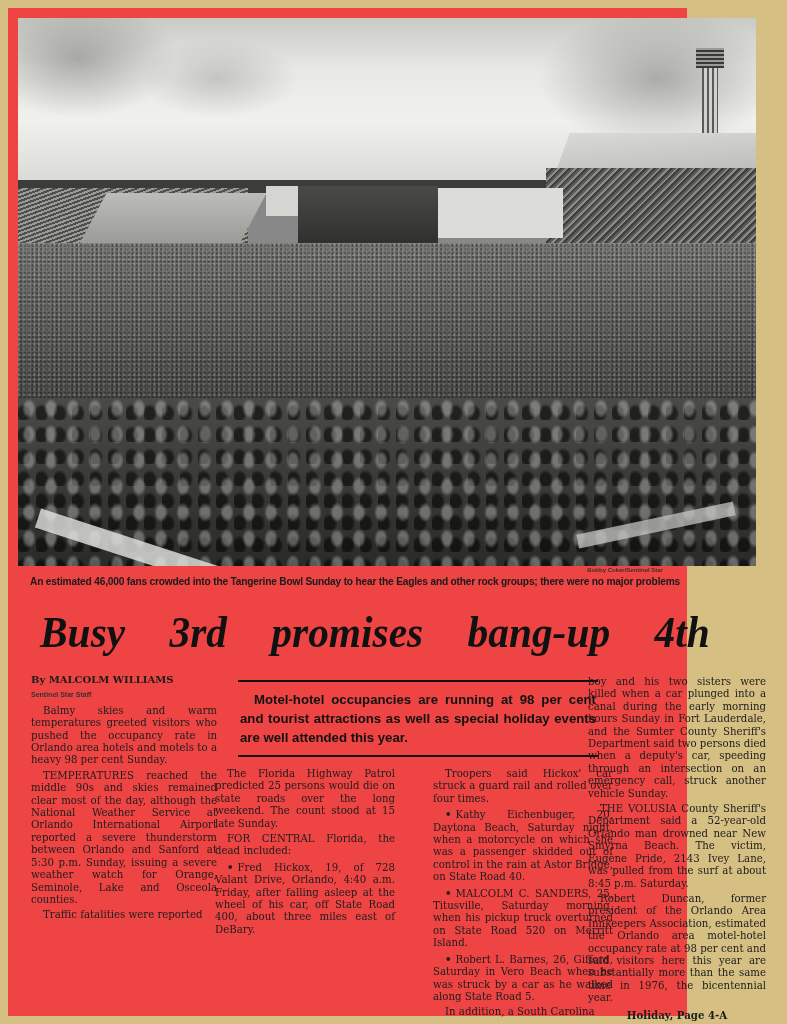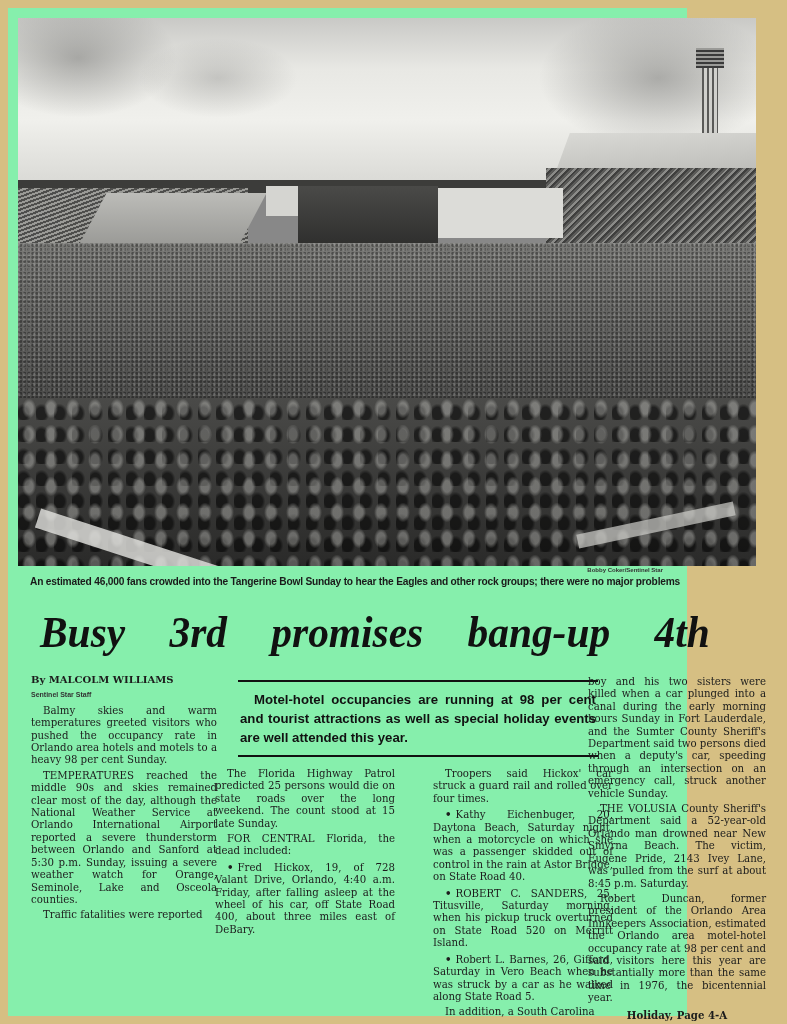--- a/index.html
+++ b/index.html
@@ -7,21 +7,21 @@
     width: 787px; height: 1024px;
     background: #d6bf83;
     position: relative;
     overflow: hidden;
     font-family: "DejaVu Serif", serif;
   }
   .page {
     position: absolute;
     left: 8px; top: 8px;
     width: 679px; height: 1008px;
-    background: #86efac;
+    background: #ef4444;
   }
   .photo {
     position: absolute;
     left: 10px; top: 10px;
     width: 738px; height: 548px;
     overflow: hidden;
     background: #888;
   }
   .sky {
     position: absolute; left: 0; top: 0; width: 100%; height: 170px;
@@ -203,21 +203,21 @@
 
   <div class="col" style="left:207px; top:760px; width:180px;">
     <p>The Florida Highway Patrol predicted 25 persons would die on state roads over the long weekend. The count stood at 15 late Sunday.</p>
     <p><span class="lead">FOR CENTRAL</span><span> Florida, the dead included:</span></p>
     <p><span class="bullet">•</span><span>Fred Hickox, 19, of 728 Valant Drive, Orlando, 4:40 a.m. Friday, after falling asleep at the wheel of his car, off State Road 400, about three miles east of DeBary.</span></p>
   </div>
 
   <div class="col" style="left:393px; top:760px; width:180px;margin-left:32px;">
     <p>Troopers said Hickox' car struck a guard rail and rolled over four times.</p>
     <p><span class="bullet">•</span><span>Kathy Eichenbuger, 20, Daytona Beach, Saturday night, when a motorcycle on which she was a passenger skidded out of control in the rain at Astor Bridge, on State Road 40.</span></p>
-    <p><span class="bullet">•</span><span class="lead">ROBERT C. SANDERS,</span><span> 25, Titusville, Saturday morning, when his pickup truck overturned on State Road 520 on Merritt Island.</span></p>
+    <p><span class="bullet">•</span><span class="lead">MALCOLM C. SANDERS,</span><span> 25, Titusville, Saturday morning, when his pickup truck overturned on State Road 520 on Merritt Island.</span></p>
     <p><span class="bullet">•</span><span>Robert L. Barnes, 26, Gifford, Saturday in Vero Beach when he was struck by a car as he walked along State Road 5.</span></p>
     <p>In addition, a South Carolina</p>
   </div>
 
   <div class="col" style="left:580px; top:668px; width:178px;">
     <p class="noindent">boy and his two sisters were killed when a car plunged into a canal during the early morning hours Sunday in Fort Lauderdale, and the Sumter County Sheriff's Department said two persons died when a deputy's car, speeding through an intersection on an emergency call, struck another vehicle Sunday.</p>
     <p><span class="lead">THE VOLUSIA</span><span> County Sheriff's Department said a 52-year-old Orlando man drowned near New Smyrna Beach. The victim, Eugene Pride, 2143 Ivey Lane, was pulled from the surf at about 8:45 p.m. Saturday.</span></p>
     <p>Robert Duncan, former president of the Orlando Area Innkeepers Association, estimated the Orlando area motel-hotel occupancy rate at 98 per cent and said visitors here this year are substantially more than the same time in 1976, the bicentennial year.</p>
     <div class="jump">Holiday, Page 4-A</div>
   </div>

